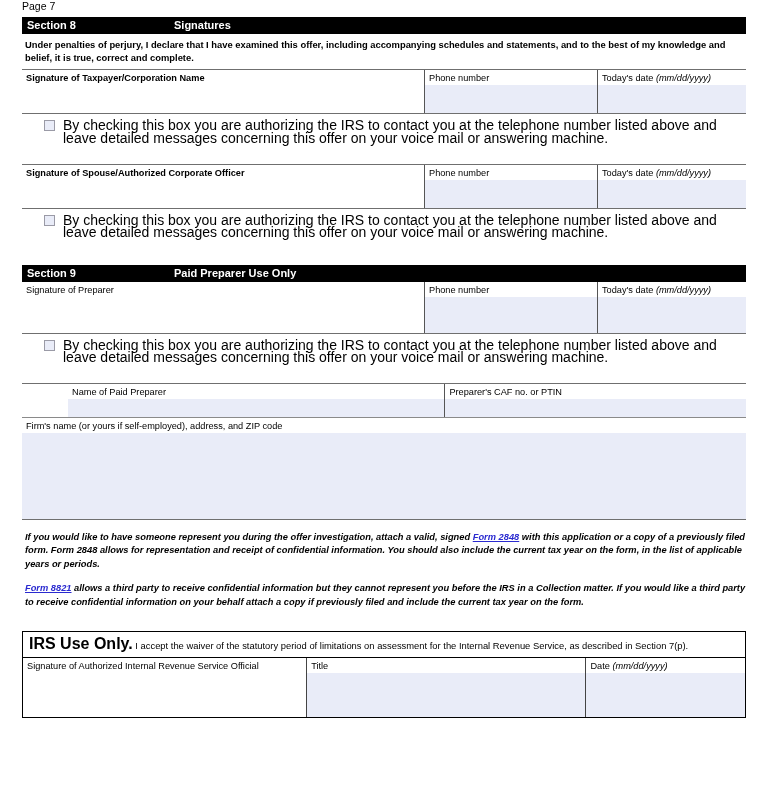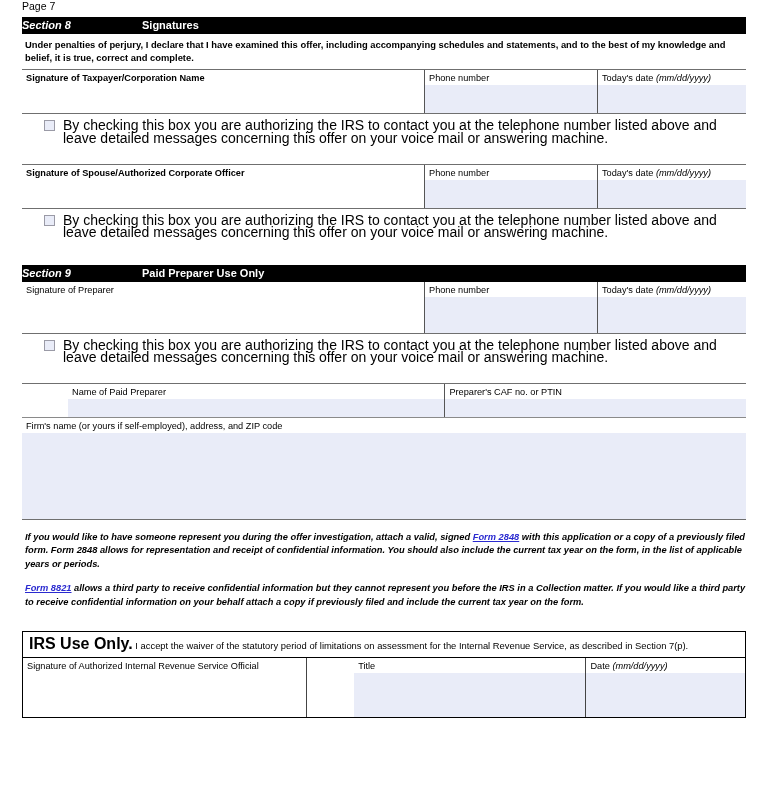--- a/index.html
+++ b/index.html
@@ -36,23 +36,23 @@
     background: #000000;
     color: #ffffff;
     height: 17px;
     line-height: 17px;
     font-weight: bold;
     font-size: 11px;
     display: flex;
     align-items: center;
   }
   .section-bar .sec-num {
-    width: 120px;
-    box-sizing: border-box;
-    font-style: italic;
+    width: 152px;
+    padding-left: 5px;
+    box-sizing: border-box;
   }
   .section-bar .sec-title {
     flex: 1;
   }
 
   
   .perjury {
     font-weight: bold;
     font-size: 9.4px;
     line-height: 13.2px;
@@ -159,21 +159,21 @@
   }
   .irs-head {
     padding: 5px 5px 5px 6px;
     font-size: 9.4px;
     line-height: 13px;
     border-bottom: 1.3px solid #000;
   }
   .irs-head b { font-size: 16px; }
   .irs-row { display: flex; align-items: stretch; }
   .irs-c1 { width: 284px; }
-  .irs-c2 { width: 280px; border-left: 1.6px solid #444; padding-left: 47px; }
+  .irs-c2 { width: 280px; border-left: 1.6px solid #444; }
   .irs-c3 { width: 160px; border-left: 1.6px solid #444; }
 </style>
 </head>
 <body>
 
 <div class="page">
 
   <div class="page-num-row">Page 7</div>
 
   <div class="section-bar">

